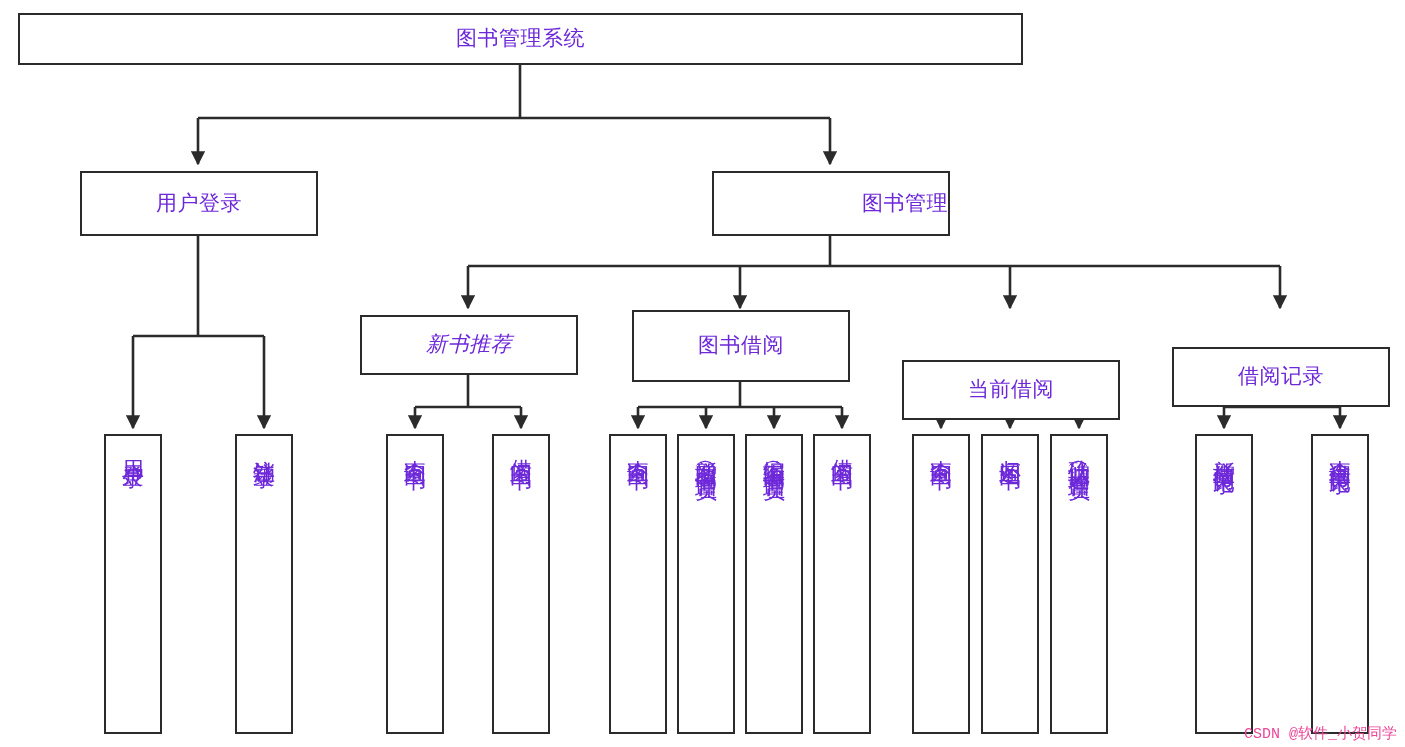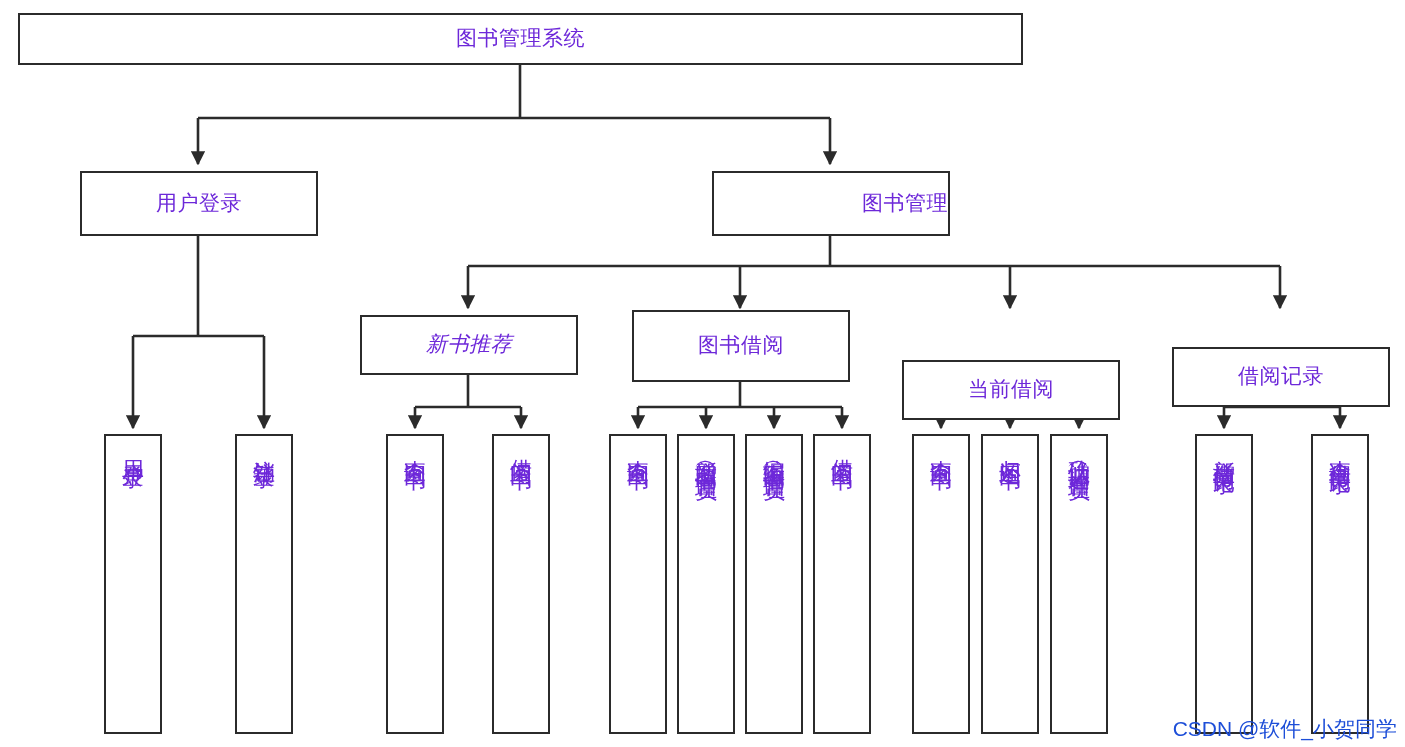--- a/index.html
+++ b/index.html
@@ -60,24 +60,24 @@
     text-orientation: upright;
     font-size: 22px;
     line-height: 1.0;
     letter-spacing: 3px;
     white-space: nowrap;
   }
   #watermark {
     position: absolute;
     right: 8px;
     bottom: 4px;
-    font-size: 21px;
-    color: #1d4ed8;
+    font-size: 15px;
+    color: #ec4899;
     white-space: nowrap;
-    font-family: Liberation Sans, sans-serif;
+    font-family: Liberation Mono, monospace;
   }
 </style>
 </head>
 <body>
 
 <div id="canvas">
 
   <svg id="edges" viewBox="0 0 1405 747" xmlns="http://www.w3.org/2000/svg">
     <defs>
       <marker id="arrow" viewBox="0 0 10 10" refX="9" refY="5" markerWidth="5.5" markerHeight="5.5" orient="auto-start-reverse">

